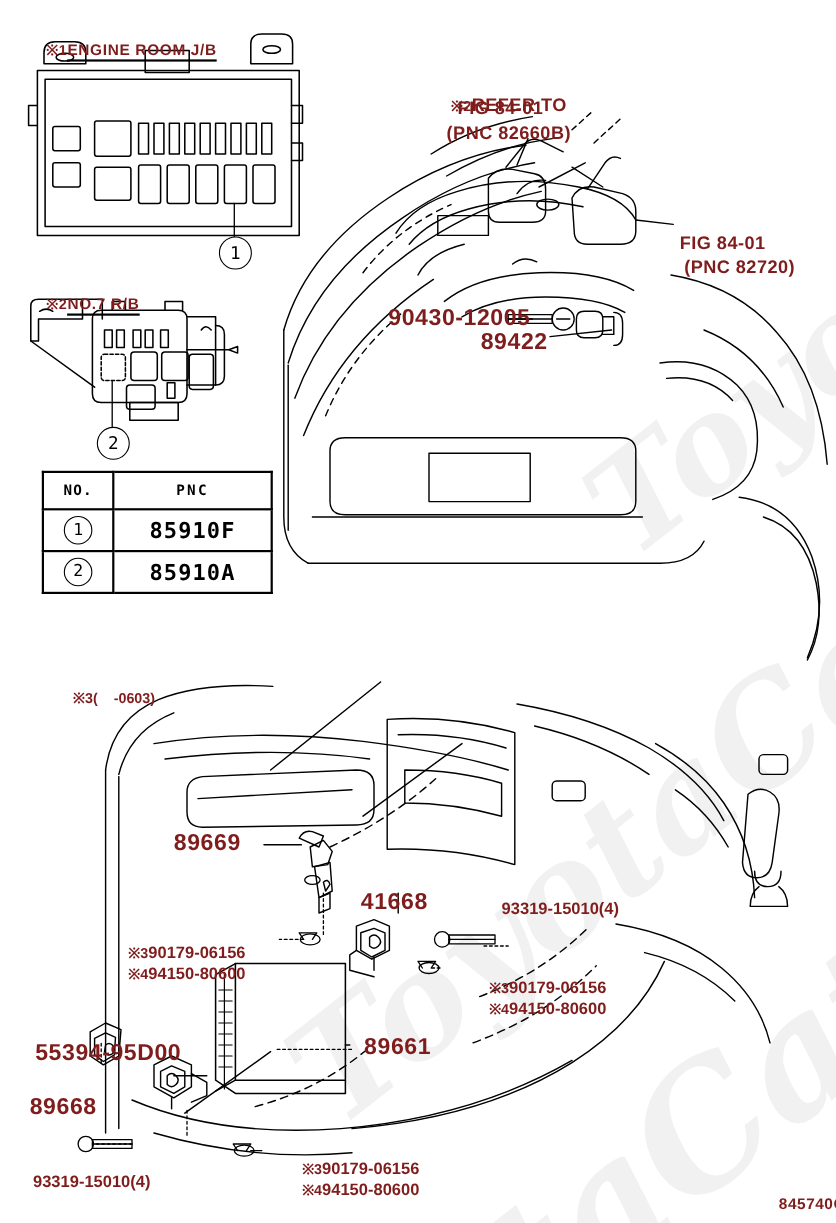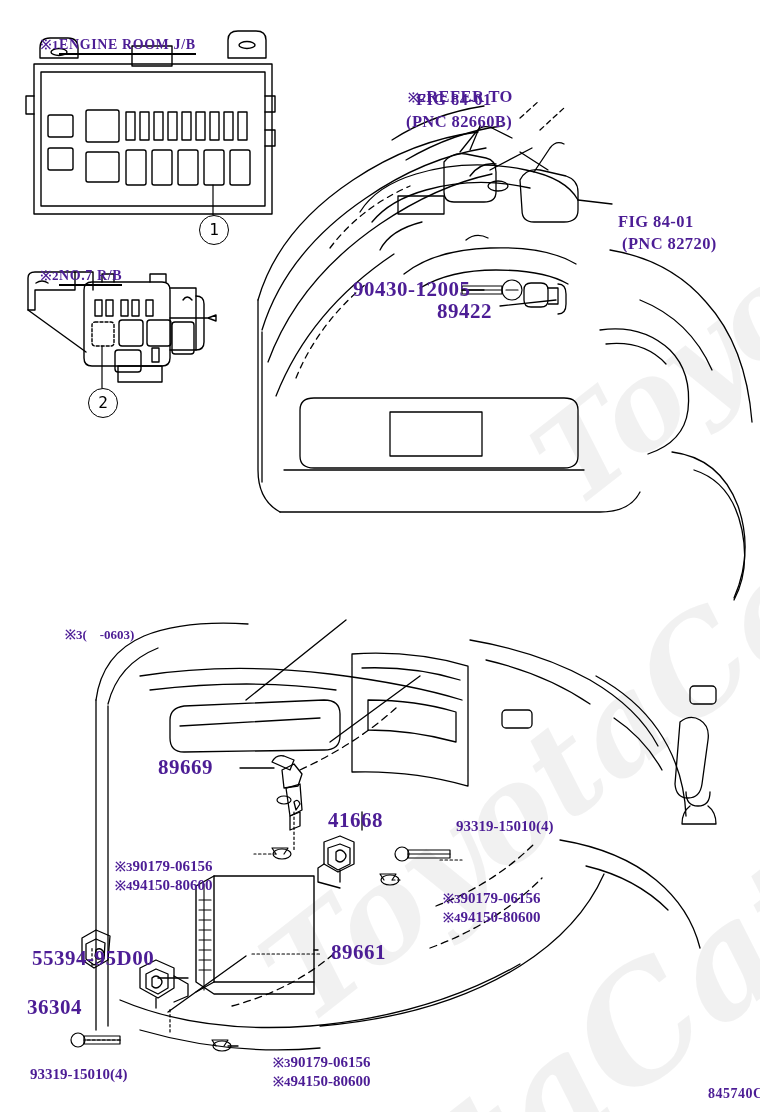--- a/index.html
+++ b/index.html
@@ -23,22 +23,22 @@
     position: absolute;
     top: 0; left: 0;
     width: 760px;
     height: 1112px;
   }
   svg.layer { pointer-events: none; }
 
   
   .lbl {
     position: absolute;
-    font-family: Liberation Serif, serif;
-    color: #4c1d95;
+    font-family: Liberation Sans, sans-serif;
+    color: #7f1d1d;
     white-space: pre;
     line-height: 1.18;
     letter-spacing: -0.3px;
   }
   .pn {
     font-size: 21px;
     font-weight: bold;
     letter-spacing: 0.5px;
   }
   .pn-sm {
@@ -429,41 +429,61 @@
     <span class="star">※1</span><u>ENGINE ROOM J/B</u>
   </div>
 
   <div class="lbl hdr" style="left:24px; top:251px;">
     <span class="star">※2</span><u>NO.7 R/B</u>
   </div>
 
   <div class="balloon" style="left:199px; top:215px;">1</div>
   <div class="balloon" style="left:88px; top:388px;">2</div>
 
+  <table class="tbl">
+    <tbody>
+        <tr>
+      <td class="c-no">NO.</td>
+      <td class="c-pnc">PNC</td>
+    </tr>
+    <tr>
+      <td class="v-no">
+        <span class="circ-num">1</span>
+      </td>
+      <td class="v-pnc">85910F</td>
+    </tr>
+    <tr>
+      <td class="v-no">
+        <span class="circ-num">2</span>
+      </td>
+      <td class="v-pnc">85910A</td>
+    </tr>
+  </tbody>
+    </table>
 
   <div class="lbl ref" style="left:390px; top:68px;">
     <span class="star">※2</span><span>REFER TO</span>
   </div>
   <div class="lbl ref" style="left:416px; top:90px;">FIG 84-01</div>
   <div class="lbl ref" style="left:406px; top:112px;">(PNC 82660B)</div>
 
   <div class="lbl ref" style="left:618px; top:212px;">FIG 84-01</div>
   <div class="lbl ref" style="left:622px; top:234px;">(PNC 82720)</div>
 
   <div class="lbl pn" style="left:353px; top:277px;">90430-12005</div>
   <div class="lbl pn" style="left:437px; top:299px;">89422</div>
 
   <div class="lbl note" style="left:52px; top:612px;">
     <span class="star">※3</span><span>(    -0603)</span>
   </div>
 
   <div class="lbl pn" style="left:158px; top:755px;">89669</div>
   <div class="lbl pn" style="left:328px; top:808px;">41668</div>
   <div class="lbl pn" style="left:331px; top:940px;">89661</div>
-  <div class="lbl pn" style="left:27px; top:995px;">36304</div>
+  <div class="lbl pn" style="left:27px; top:995px;">89668</div>
   <div class="lbl pn" style="left:32px; top:914px;margin-top:32px;">55394-95D00</div>
 
   <div class="lbl pn-sm" style="left:100px; top:840px;">
     <span class="star">※3</span><span>90179-06156</span>
   </div>
   <div class="lbl pn-sm" style="left:100px; top:859px;">
     <span class="star">※4</span><span>94150-80600</span>
   </div>
 
   <div class="lbl pn-sm" style="left:428px; top:872px;">

